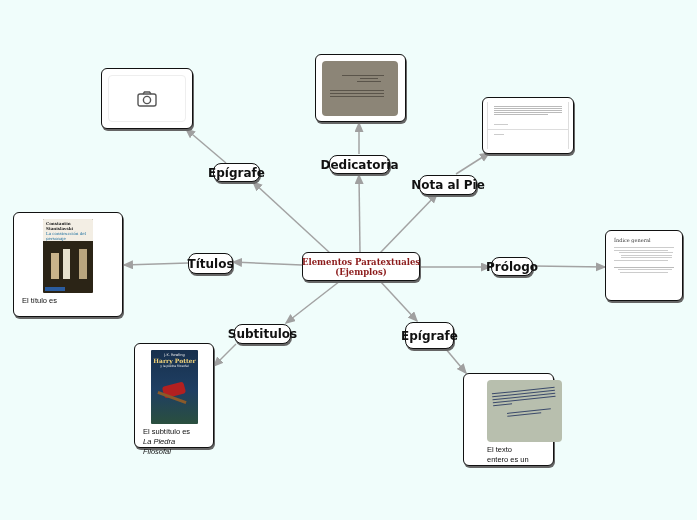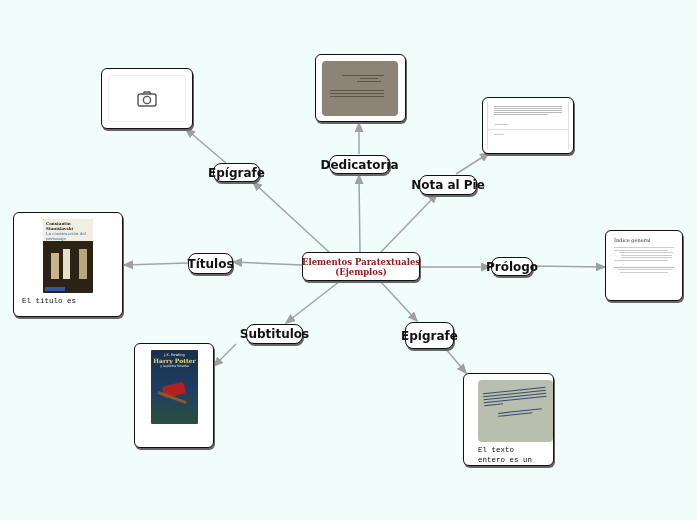--- a/index.html
+++ b/index.html
@@ -27,21 +27,21 @@
       position: absolute; box-sizing: border-box;
       background: #fff; border: 1.3px solid #111; border-radius: 6px;
       box-shadow: 1px 2px 0 #666;
       padding: 6px;
     }
     .card .img {
       border-radius: 4px; overflow: hidden; position: relative;
     }
     .caption {
       font-size: 7.5px; color: #111; line-height: 10px; margin-top: 3px;
-      font-family: Liberation Mono, monospace;
+      font-family: Liberation Sans, sans-serif;
     }
     .caption i { font-style: italic; }
     .line { height: 1px; background: #999; margin: 2px 0; }
   </style>
 </head>
 <body>
 
 <svg class="edges" width="697" height="520">
   <defs>
     <marker id="arr" markerWidth="8" markerHeight="8" refX="6" refY="3" orient="auto">
@@ -81,21 +81,21 @@
 </div>
 <div class="node" style="left:419px; top:175px; width:58px; height:20px;">
   <span>Nota al Pie</span>
 </div>
 <div class="node" style="left:188px; top:253px; width:45px; height:21px;">
   <span>Títulos</span>
 </div>
 <div class="node" style="left:491px; top:257px; width:42px; height:19px;">
   <span>Prólogo</span>
 </div>
-<div class="node" style="left:234px; top:324px; width:57px; height:20px;margin-left:12px;">
+<div class="node" style="left:234px; top:324px; width:57px; height:20px;">
   <span>Subtitulos</span>
 </div>
 <div class="node" style="left:405px; top:322px; width:49px; height:27px;">
   <span>Epígrafe</span>
 </div>
 
 <div class="card" style="left:101px; top:68px; width:92px; height:61px;">
   <div style="border:1px solid #eee; border-radius:4px; width:100%; height:100%; box-sizing:border-box; display:flex; align-items:center; justify-content:center;">
     <svg width="20" height="16" viewBox="0 0 20 16">
       <rect x="1" y="3" width="18" height="12" rx="2" fill="none" stroke="#555" stroke-width="1.4"></rect>
@@ -162,23 +162,27 @@
 </div>
 
 <div class="card" style="left:134px; top:343px; width:80px; height:105px; padding:6px 8px;">
   <div class="img" style="width:47px; height:74px; margin-left:8px; background:linear-gradient(#17304d 0%, #1f3f63 55%, #2a4f3e 100%); border-radius:1px; text-align:center; color:#f2d47a;">
     <div style="font-size:3.5px; padding-top:3px; color:#eee;">J.K. Rowling</div>
     <div style="font-family:'DejaVu Serif',serif; font-size:6px; font-weight:bold; line-height:7px;">Harry Potter</div>
     <div style="font-size:3px; color:#eee; white-space:nowrap; overflow:hidden;">y la piedra filosofal</div>
     <div style="position:absolute; left:12px; top:34px; width:22px; height:12px; background:#b32020; border-radius:3px; transform:rotate(-15deg);"></div>
     <div style="position:absolute; left:6px; top:46px; width:30px; height:3px; background:#8a5a2a; transform:rotate(20deg);"></div>
   </div>
+  <div class="caption">
+    <div>El subtítulo es</div>
+    <div><i>La Piedra Filosofal</i></div>
+  </div>
 </div>
 
-<div class="card" style="left:463px; top:373px; width:91px; height:93px; padding:6px 14px;">
+<div class="card" style="left:463px; top:373px; width:91px; height:93px; padding:6px 23px;">
   <div class="img" style="width:75px; height:62px; background:#b8bfae; padding:8px 6px; box-sizing:border-box; transform:none;">
     <div style="transform:rotate(-6deg);">
       <div class="line" style="background:#3b4a6b;"></div>
       <div class="line" style="background:#3b4a6b;"></div>
       <div class="line" style="background:#3b4a6b;"></div>
       <div class="line" style="background:#3b4a6b;"></div>
       <div class="line" style="background:#3b4a6b; width:30%;"></div>
       <div style="height:4px"></div>
       <div class="line" style="background:#3b4a6b; width:70%; margin-left:20%;"></div>
       <div class="line" style="background:#3b4a6b; width:55%; margin-left:20%;"></div>

